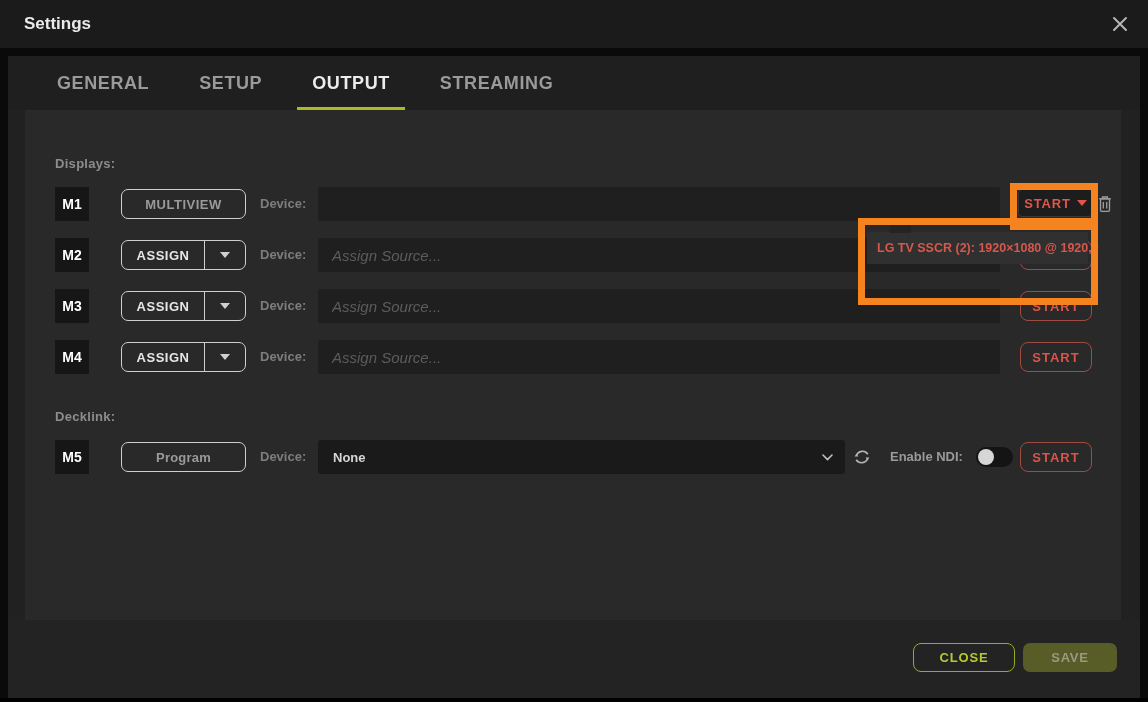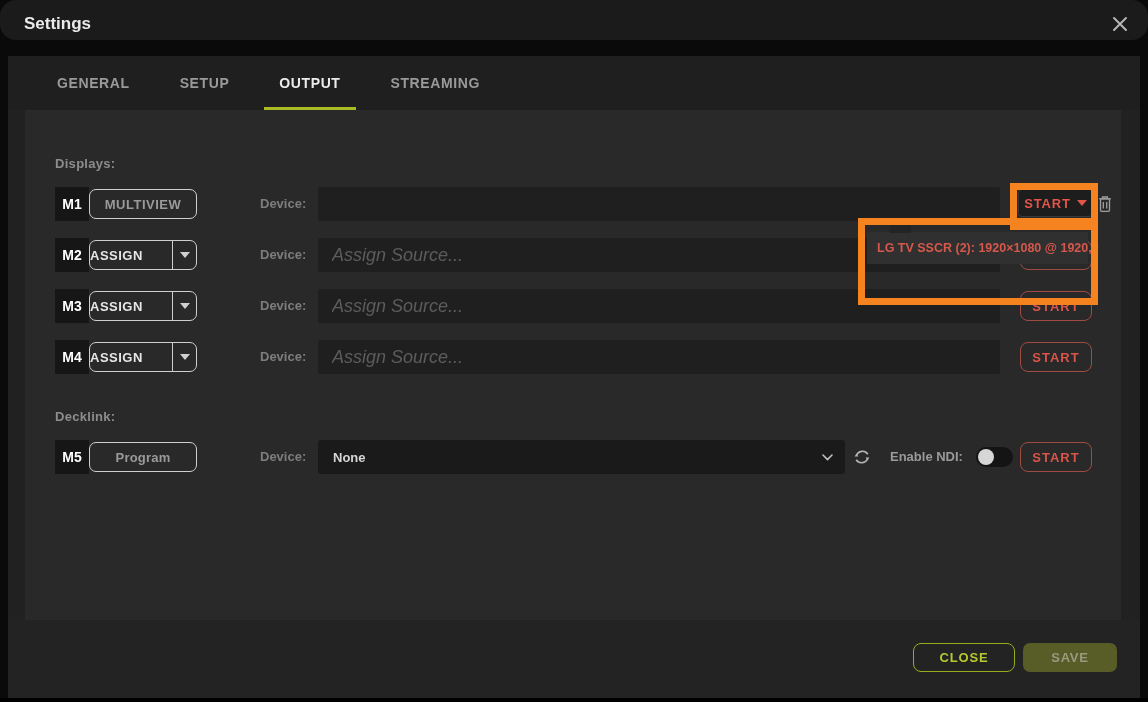--- a/index.html
+++ b/index.html
@@ -1,43 +1,43 @@
 <!DOCTYPE html>
 <html><head>
 <meta charset="utf-8">
 <style>
   html,body{margin:0;padding:0;background:#000;}
   *{box-sizing:border-box;font-family:"Liberation Sans","DejaVu Sans",sans-serif;}
   #canvas{position:relative;width:1148px;height:702px;background:#0a0a0a;overflow:hidden;}
 
   
-  #titlebar{position:absolute;left:0;top:0;width:1148px;height:40px;background:#1b1b1b;border-radius:16px;}
+  #titlebar{position:absolute;left:0;top:0;width:1148px;height:48px;background:#1b1b1b;}
   #win-title{position:absolute;left:24px;top:0;line-height:48px;font-size:17px;font-weight:700;color:#eaeaea;}
   #win-close{position:absolute;right:16px;top:12px;width:24px;height:24px;display:flex;align-items:center;justify-content:center;cursor:pointer;}
 
   #tabbar{position:absolute;left:8px;top:56px;width:1132px;height:54px;background:#1f1f1f;display:flex;align-items:stretch;padding-left:34px;}
-  .tab{position:relative;display:flex;align-items:center;padding:0 15px;margin-right:20px;font-size:14px;font-weight:700;letter-spacing:.6px;color:#9a9a9a;cursor:pointer;}
+  .tab{position:relative;display:flex;align-items:center;padding:0 15px;margin-right:20px;font-size:18px;font-weight:700;letter-spacing:.6px;color:#9a9a9a;cursor:pointer;}
   .tab.active{color:#ececec;}
   .tab.active::after{content:"";position:absolute;left:0;right:0;bottom:0;height:3px;background:#a9ba22;}
 
   #midbg{position:absolute;left:8px;top:110px;width:1132px;height:510px;background:#212121;}
   #panel{position:absolute;left:25px;top:110px;width:1096px;height:510px;background:#292929;}
   #footerbar{position:absolute;left:8px;top:620px;width:1132px;height:78px;background:#232323;}
   #bottomstrip{position:absolute;left:0;top:698px;width:1148px;height:4px;background:#000;}
 
   
   .section-label{position:absolute;left:30px;font-size:13px;font-weight:700;color:#8d8d8d;letter-spacing:.3px;text-align:center;}
   .m-badge{position:absolute;left:30px;width:34px;height:34px;background:#161616;color:#fff;font-size:14px;font-weight:700;text-align:center;line-height:34px;}
-  .mode-btn{position:absolute;left:64px;width:108px;height:30px;border:1px solid #cfcfcf;border-radius:7px;background:transparent;display:flex;align-items:center;justify-content:center;cursor:pointer;color:#9a9a9a;font-size:13px;font-weight:700;letter-spacing:.5px;}
+  .mode-btn{position:absolute;left:96px;width:125px;height:30px;border:1px solid #cfcfcf;border-radius:7px;background:transparent;display:flex;align-items:center;justify-content:center;cursor:pointer;color:#9a9a9a;font-size:13px;font-weight:700;letter-spacing:.5px;}
   .mode-btn.split{justify-content:flex-start;padding:0;color:#e6e6e6;}
-  .mode-btn.split .seg-label{flex:0 0 82px;text-align:left;}
+  .mode-btn.split .seg-label{flex:0 0 82px;text-align:center;}
   .mode-btn.split .seg-div{width:1px;align-self:stretch;background:#cfcfcf;}
   .mode-btn.split .seg-arrow{flex:1;display:flex;align-items:center;justify-content:center;color:#d0d0d0;}
   .device-label{position:absolute;left:235px;font-size:13px;font-weight:700;color:#7d7d7d;line-height:34px;}
-  .device-input{position:absolute;left:293px;width:682px;height:34px;background:#1f1f1f;border:none;border-radius:2px;color:#cfcfcf;font-size:18px;padding:0 14px;outline:none;}
+  .device-input{position:absolute;left:293px;width:682px;height:34px;background:#1f1f1f;border:none;border-radius:2px;color:#cfcfcf;font-size:15px;padding:0 14px;outline:none;}
   .device-input::placeholder{color:#5c5c5c;font-style:italic;font-weight:400;}
   .start-btn{position:absolute;left:995px;width:72px;height:30px;background:transparent;border:1.5px solid #a14a42;border-radius:8px;color:#d95449;font-size:13px;font-weight:700;letter-spacing:1px;cursor:pointer;}
 
   .tri{display:inline-block;width:0;height:0;border-left:5px solid transparent;border-right:5px solid transparent;border-top:6px solid currentColor;}
 
   
   #m1-start{position:absolute;left:993px;top:79px;width:75px;height:28px;background:#1d1d1d;border:1px solid #3a3a3a;border-radius:4px;display:flex;align-items:center;justify-content:center;gap:6px;color:#e2554a;font-size:13px;font-weight:700;letter-spacing:.8px;cursor:pointer;z-index:4;}
   #trash{position:absolute;left:1071px;top:84px;width:18px;height:20px;z-index:4;cursor:pointer;display:flex;align-items:center;justify-content:center;}
 
   #display-menu{position:absolute;left:842px;top:122px;width:221px;height:65px;z-index:6;}

